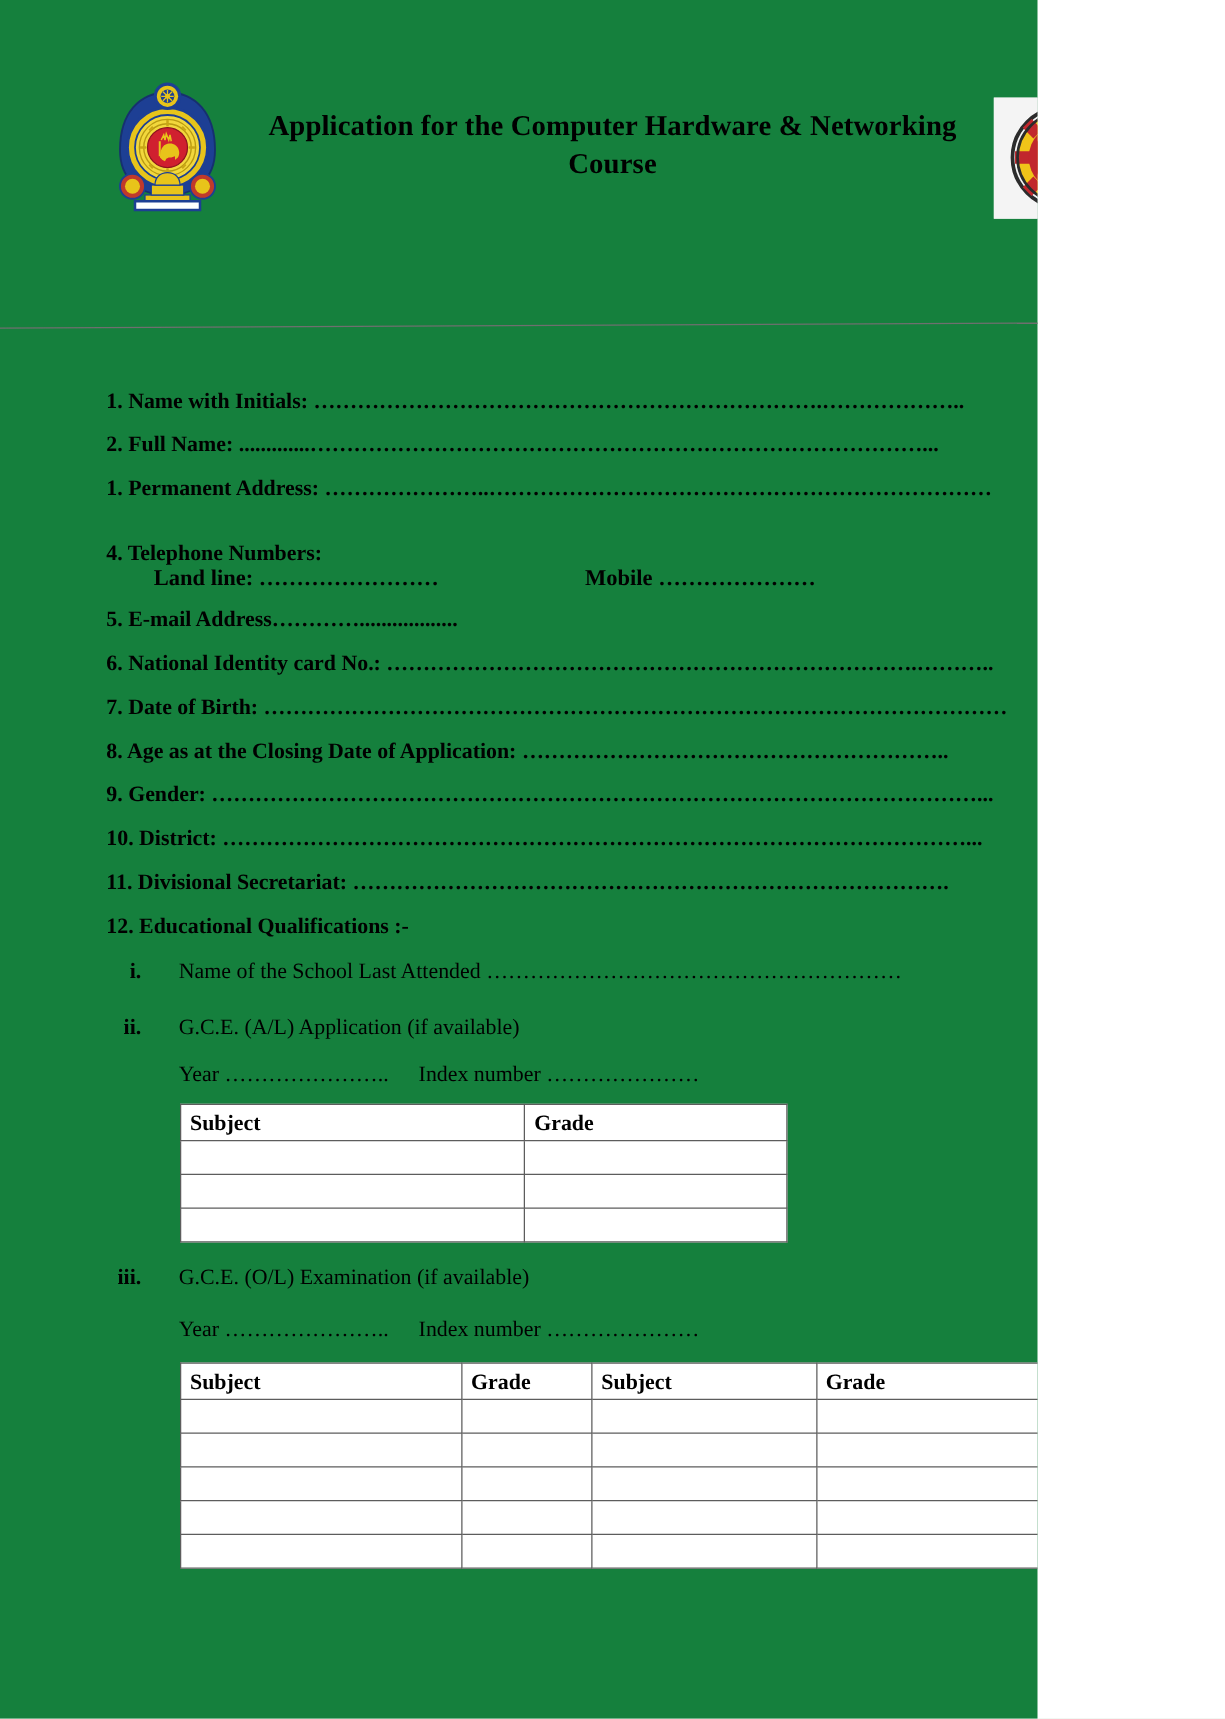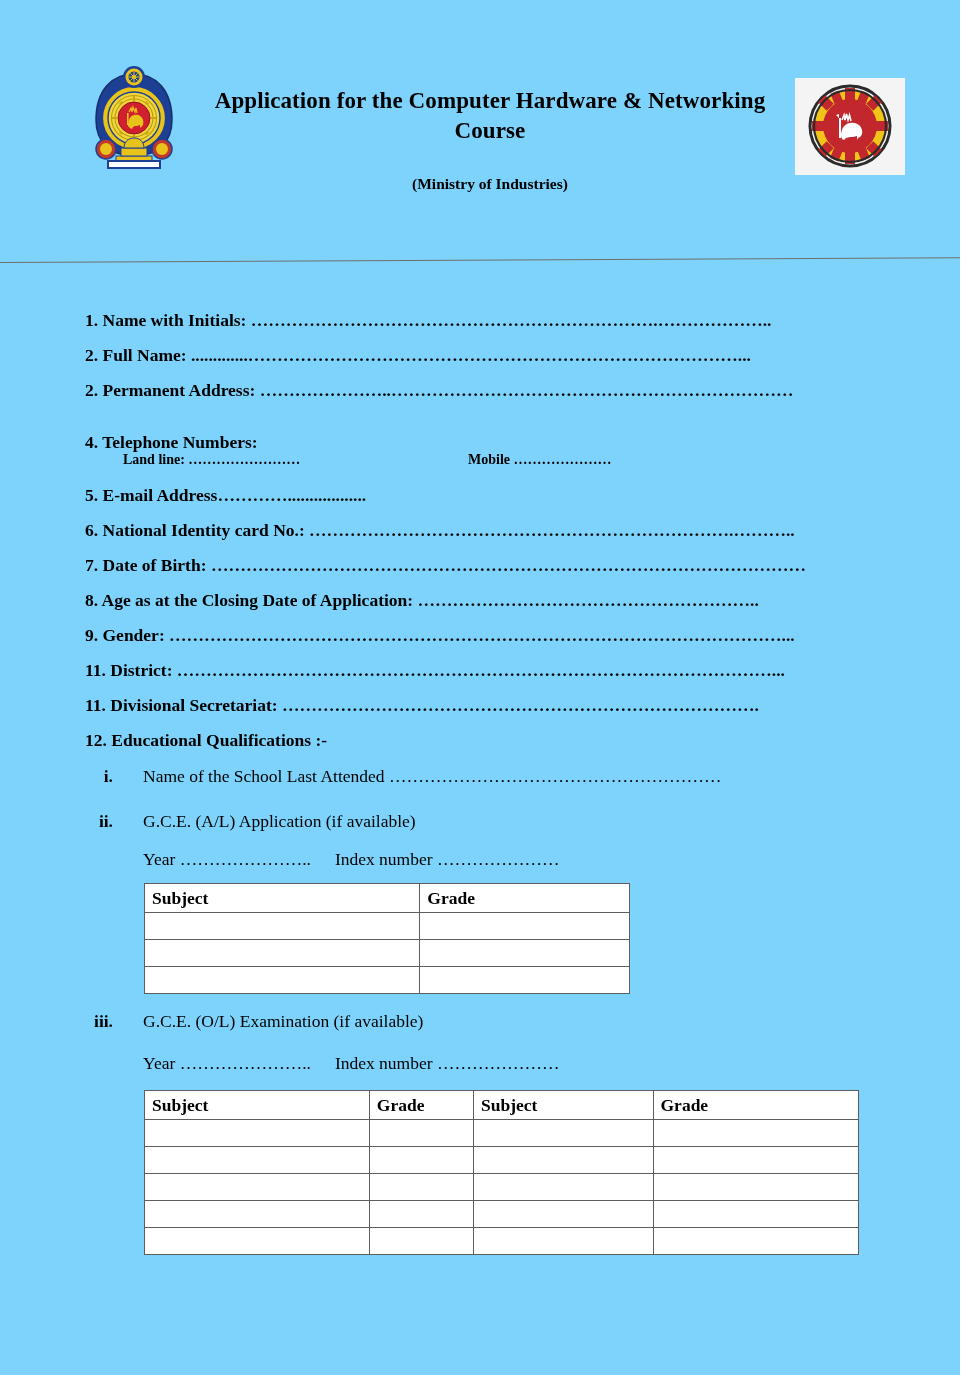--- a/index.html
+++ b/index.html
@@ -2,23 +2,23 @@
 <html><head>
 <meta charset="utf-8">
 <style>
   html, body {
     margin: 0;
     padding: 0;
     background: #ffffff;
   }
   .page {
     position: relative;
-    width: 960px;
+    width: 830px;
     height: 1375px;
-    background: #7dd3fc;
+    background: #15803d;
     font-family: "Liberation Serif", "DejaVu Serif", serif;
     color: #000000;
     overflow: hidden;
   }
 
   
   .header {
     position: absolute;
     left: 0;
     top: 0;
@@ -86,21 +86,21 @@
     font-weight: bold;
     white-space: nowrap;
     line-height: 1;
   }
   .dots {
     letter-spacing: 0px;
   }
 
   .tel-sub {
     position: absolute;
-    font-size: 14px;
+    font-size: 18px;
     font-weight: bold;
     white-space: nowrap;
     line-height: 1;
   }
 
   
   .sub-item {
     position: absolute;
     font-size: 17.5px;
     font-weight: normal;
@@ -232,38 +232,37 @@
         <path d="M47 42 L49 37 L50 42 L51.5 36 L53 42 L54.5 37 L56 43" stroke="#ffffff" stroke-width="1.6" fill="none"></path>
         <rect x="44" y="40" width="2" height="20" fill="#ffffff"></rect>
         <path d="M44 40 L41 37 L44 36 Z" fill="#ffffff"></path>
         <circle cx="55" cy="48" r="36" fill="none" stroke="#2b2b2b" stroke-width="2.2"></circle>
       </svg>
     </div>
 
     <div class="header-title">Application for the Computer Hardware &amp; Networking Course</div>
 
     <div class="header-sub">
-      <div>(Ministry of Industries)</div>
     </div>
 
     <div class="header-rule"></div>
   </div>
 
   <div class="body-area">
 
     <div class="form-line" style="top:312px">
       <span>1. Name with Initials: </span><span class="dots">…………………………………………………………….………………..</span>
     </div>
 
     <div class="form-line" style="top:347px">
       <span>2. Full Name: </span><span class="dots">.............…………………………………………………………………………...</span>
     </div>
 
     <div class="form-line" style="top:382px">
-      <span>2. Permanent Address: </span><span class="dots">…………………..……………………………………………………………</span>
+      <span>1. Permanent Address: </span><span class="dots">…………………..……………………………………………………………</span>
     </div>
 
     <div class="form-line" style="top:434px">
       <span>4. Telephone Numbers:</span>
     </div>
 
     <div class="tel-sub" style="left:123px; top:453px">
       <span>Land line: </span><span class="dots">……………………</span>
     </div>
 
@@ -285,21 +284,21 @@
 
     <div class="form-line" style="top:592px">
       <span>8. Age as at the Closing Date of Application: </span><span class="dots">…………………………………………………..</span>
     </div>
 
     <div class="form-line" style="top:627px">
       <span>9. Gender: </span><span class="dots">……………………………………………………………………………………………...</span>
     </div>
 
     <div class="form-line" style="top:662px">
-      <span>11. District: </span><span class="dots">…………………………………………………………………………………………...</span>
+      <span>10. District: </span><span class="dots">…………………………………………………………………………………………...</span>
     </div>
 
     <div class="form-line" style="top:697px">
       <span>11. Divisional Secretariat: </span><span class="dots">……………………………………………………………………….</span>
     </div>
 
     <div class="form-line" style="top:732px">
       <span>12. Educational Qualifications  :-</span>
     </div>
 

